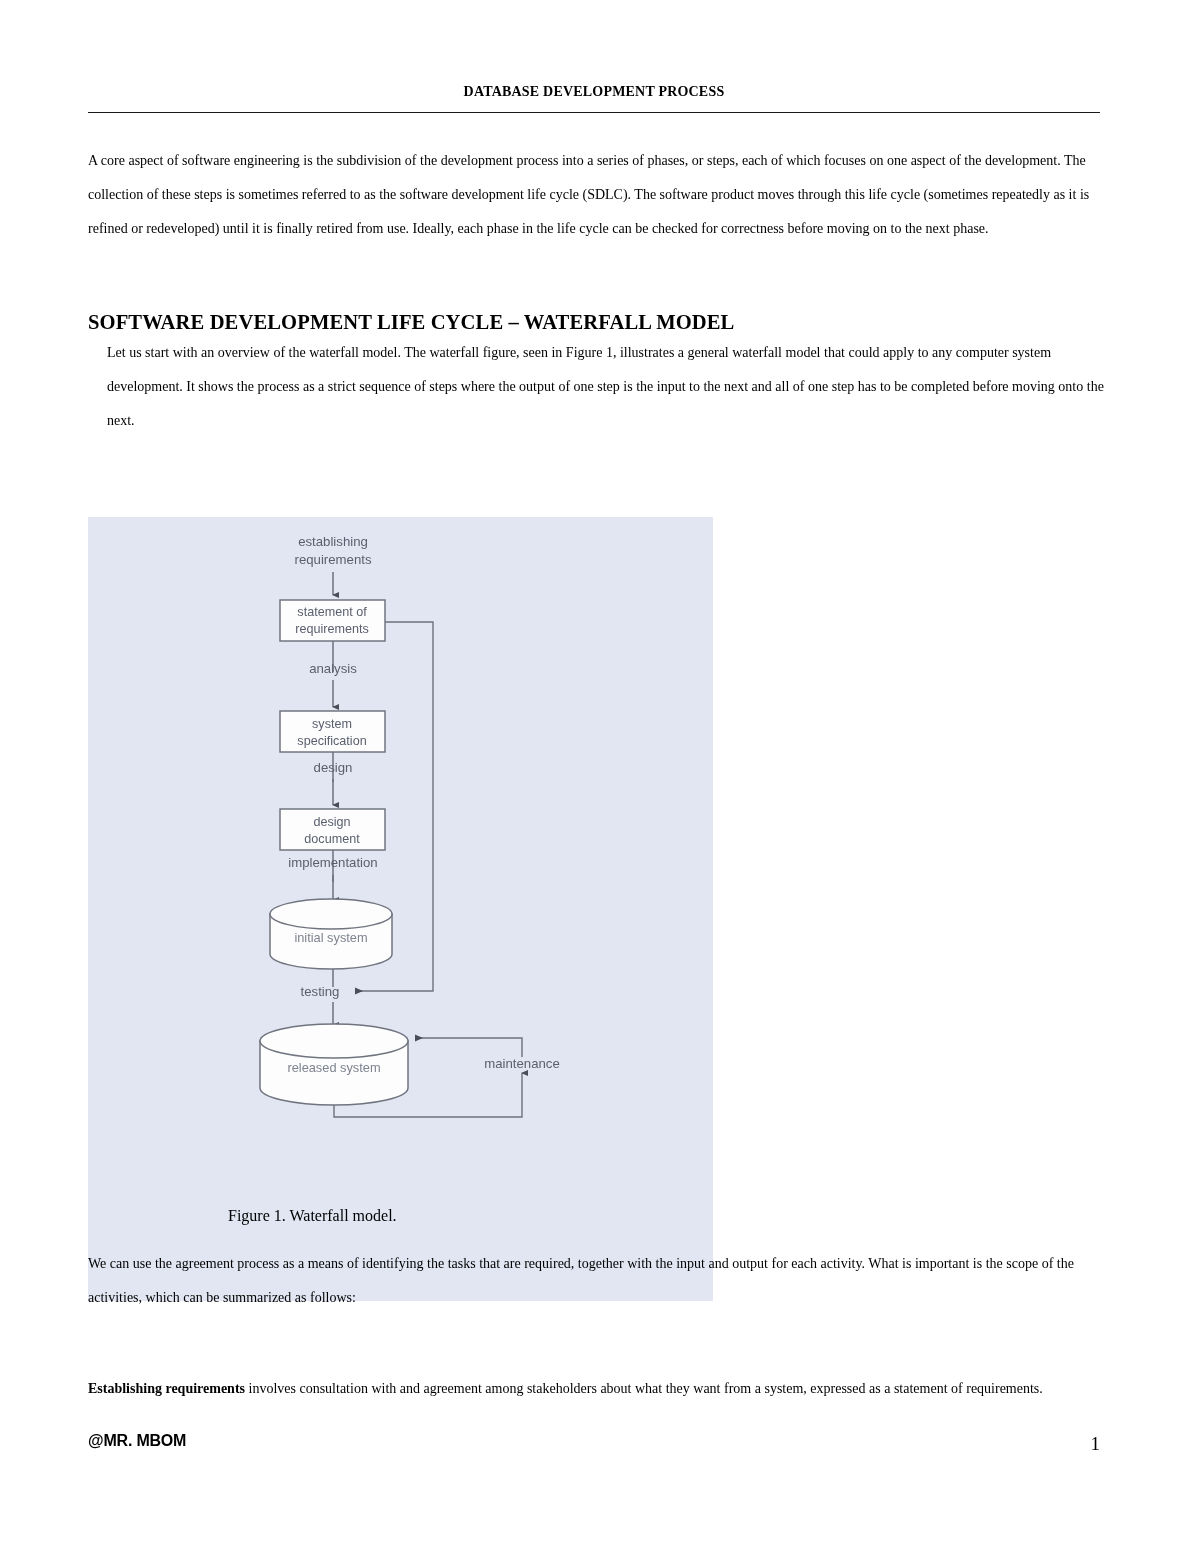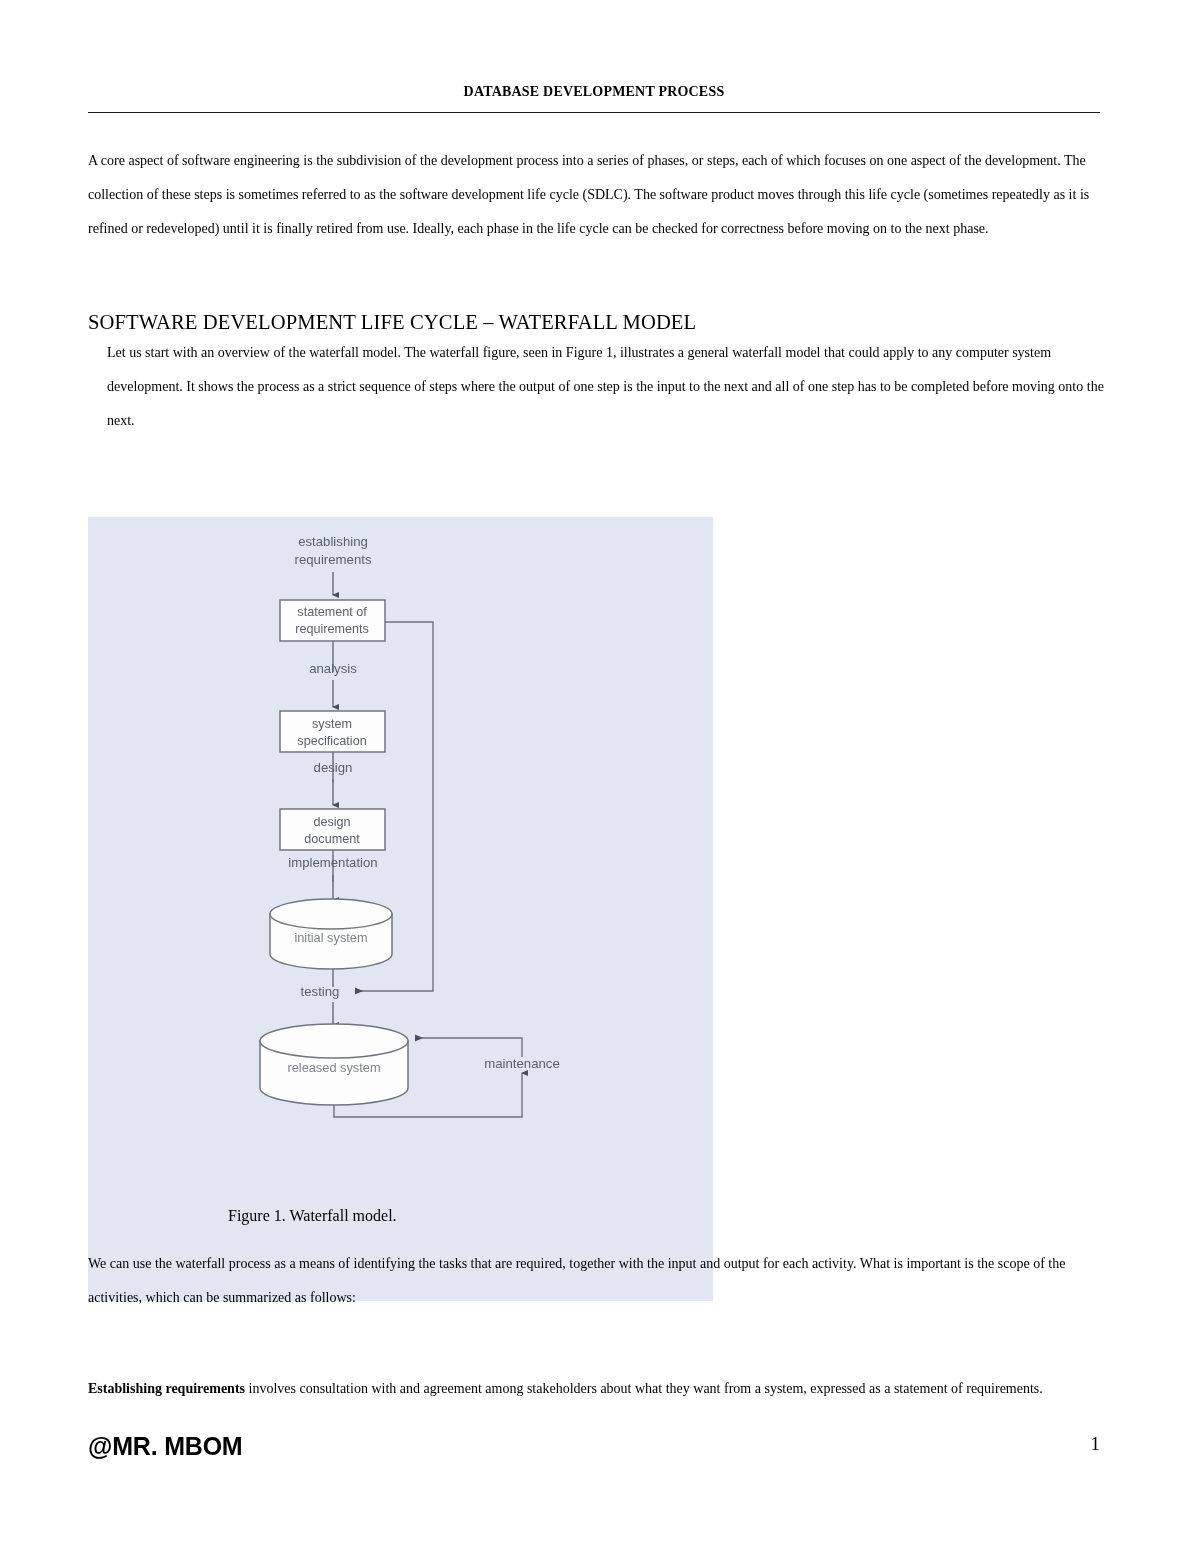--- a/index.html
+++ b/index.html
@@ -60,21 +60,21 @@
     font-size: 14px;
     line-height: 34.2px;
     text-align: left;
   }
   .para-1 { top: 130px; }
   .section-head {
     position: absolute;
     top: 288px;
     width: 1012px;
     font-size: 20.6px;
-    font-weight: normal;
+    font-weight: bold;
     line-height: 34.2px;
     letter-spacing: 0.1px;
   }
   .para-2 { top: 322px; margin-left: 19px; }
   .para-3 { top: 1233px; }
   .para-4 { top: 1337px; margin-top: 35px; }
   .para-4 .lead { font-weight: bold; }
 
   .fig-caption {
     position: absolute;
@@ -91,21 +91,21 @@
     left: 88px;
     top: 1432px;
     width: 1012px;
     height: 26px;
   }
   .footer .author {
     position: absolute;
     left: 0;
     top: 0;
     font-family: "Liberation Sans", "DejaVu Sans", sans-serif;
-    font-size: 25px;
+    font-size: 16px;
     font-weight: bold;
     letter-spacing: -0.2px;
   }
   .footer .pageno {
     position: absolute;
     right: 0;
     top: 1px;
     font-size: 19px;
   }
 
@@ -214,21 +214,21 @@
         <text class="cyl-text" x="246" y="555" text-anchor="middle">released system</text>
 
         <path d="M246,588 L246,600 L434,600 L434,556" fill="none" stroke="#6d717c" stroke-width="1.4" marker-end="url(#arrowUp)"></path>
         <path d="M434,540 L434,521 L328,521" fill="none" stroke="#6d717c" stroke-width="1.4" marker-end="url(#arrowLeft)"></path>
         <text class="fig-label" x="434" y="551" text-anchor="middle">maintenance</text>
       </svg>
     </div>
 
     <p class="fig-caption">Figure 1. Waterfall model.</p>
 
-    <p class="para para-3">We can use the waterfall process as a means of identifying the tasks that are required, together with the input and output for each activity. What is important is the scope of the activities, which can be summarized as follows:</p>
+    <p class="para para-3">We can use the agreement process as a means of identifying the tasks that are required, together with the input and output for each activity. What is important is the scope of the activities, which can be summarized as follows:</p>
 
     <p class="para para-4"><span class="lead">Establishing requirements</span><span> involves consultation with and agreement among stakeholders about what they want from a system, expressed as a statement of requirements.</span></p>
 
   </div>
 
   <div class="footer">
     <span class="author">@MR. MBOM</span>
     <span class="pageno">1</span>
   </div>
 </div>

